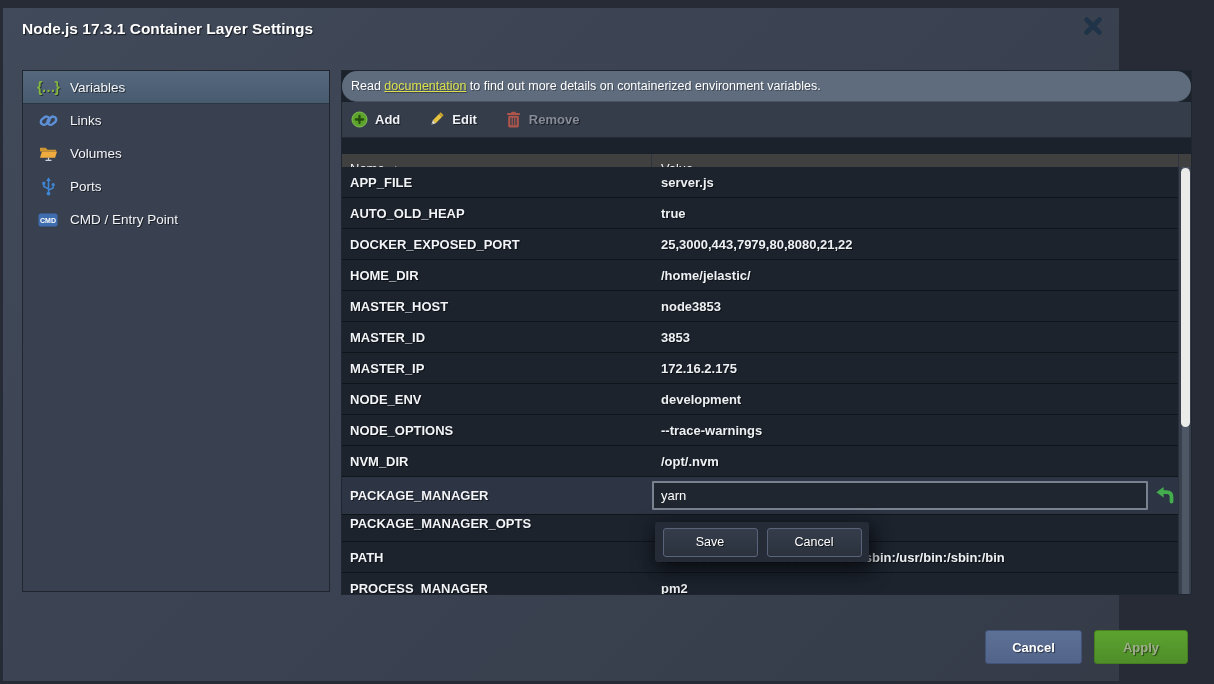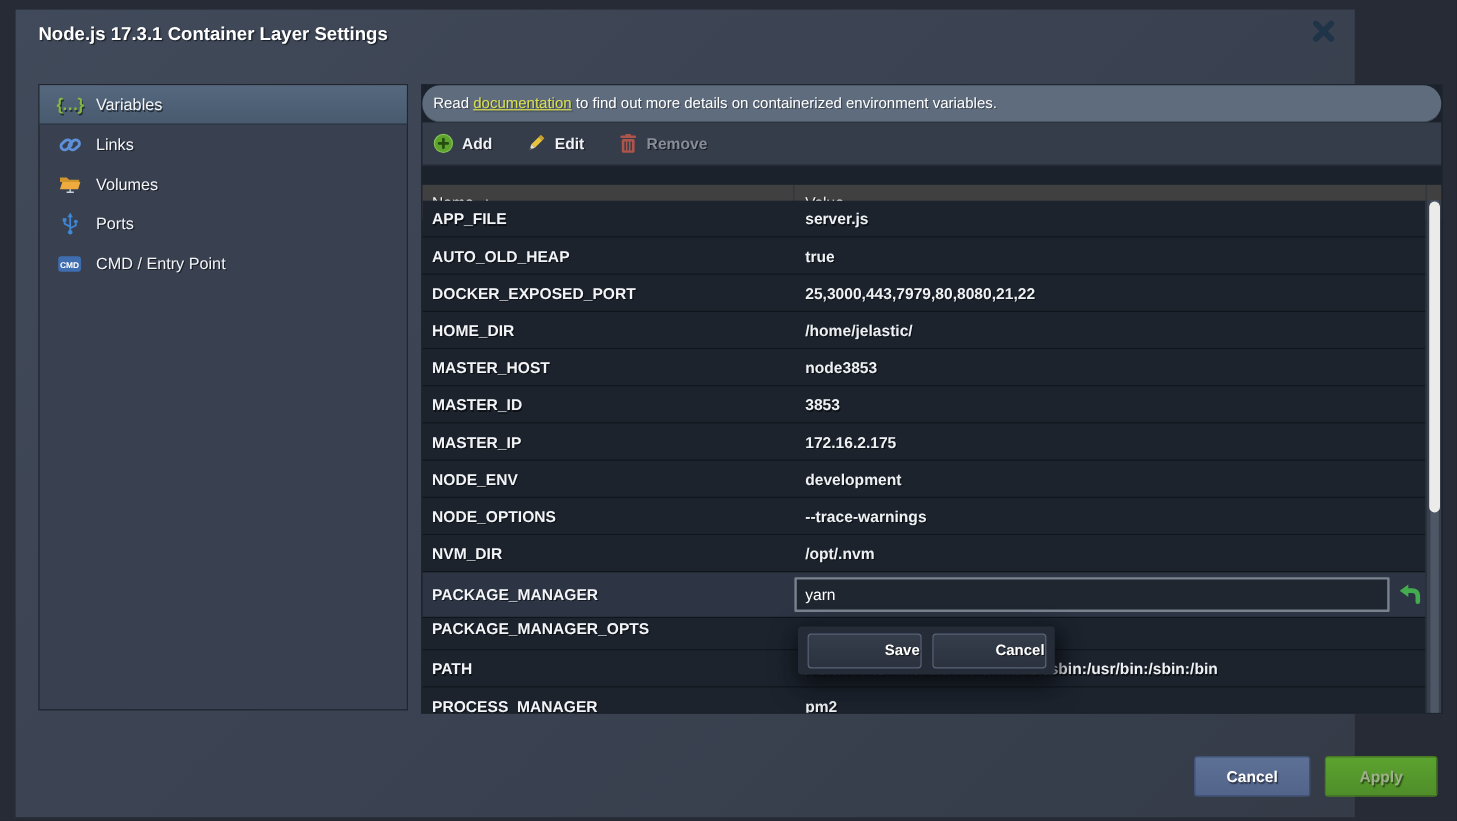--- a/index.html
+++ b/index.html
@@ -4,21 +4,21 @@
 <style>
   * { box-sizing: border-box; margin: 0; padding: 0; }
   html,body { width:1214px; height:684px; }
   body {
     background:#262b35;
     font-family:"Liberation Sans", sans-serif;
     overflow:hidden;
     position:relative;
   }
   .dialog {
-    position:absolute; left:13px; top:8px; width:1116px; height:673px;
+    position:absolute; left:3px; top:8px; width:1116px; height:673px;
     background:linear-gradient(135deg,#414a5a 0%,#3a4150 55%,#353c48 100%);
   }
   .shadowtext { text-shadow:1px 1px 0 rgba(0,0,0,.55); }
 
   
   .title {
     position:absolute; left:19px; top:12px;
     font-size:15.5px; font-weight:bold; color:#ffffff;
     text-shadow:1px 1px 1px #161a21;
   }
@@ -98,22 +98,22 @@
 
   .edit-popup {
     position:absolute; left:313px; top:355px; width:214px; height:40px;
     background:#262c37; border-radius:3px;
     box-shadow:0 8px 22px rgba(8,10,14,.7), 4px 4px 14px rgba(8,10,14,.5);
     display:flex; align-items:center; justify-content:center; gap:9px;
   }
   .popup-btn {
     width:95px; height:29px; background:linear-gradient(#353d4b,#2b323e);
     border:1px solid #59647a; border-radius:3px; color:#ffffff;
-    font-size:12.5px; font-weight:bold; font-family:"Liberation Sans",sans-serif;
-    cursor:pointer; text-shadow:1px 1px 0 rgba(0,0,0,.6);text-align:right;
+    font-size:12.5px; font-weight:normal; font-family:"Liberation Sans",sans-serif;
+    cursor:pointer; text-shadow:1px 1px 0 rgba(0,0,0,.6);
   }
 
   
   .vscroll {
     position:absolute; right:0; top:96px; width:13px; height:427px;
     border-left:1px solid #2a303a; background:#39404d;
   }
   .vscroll .track { position:absolute; left:3px; top:0; width:7px; height:100%; background:#4d5766; }
   .vscroll .thumb {
     position:absolute; left:2px; top:1px; width:9px; height:259px;

